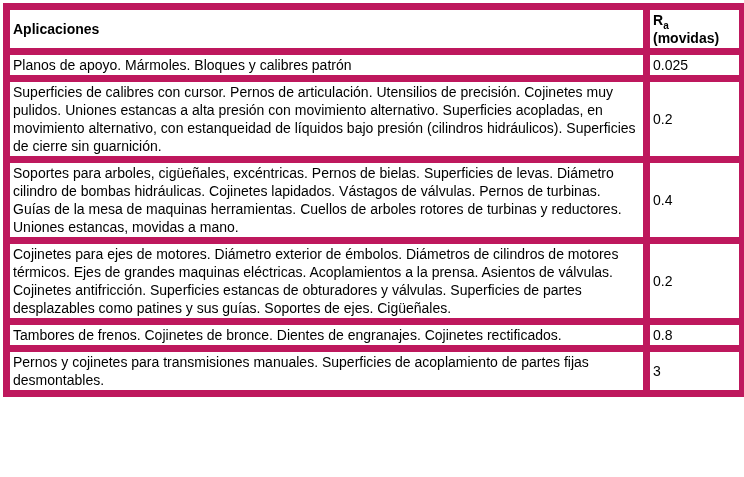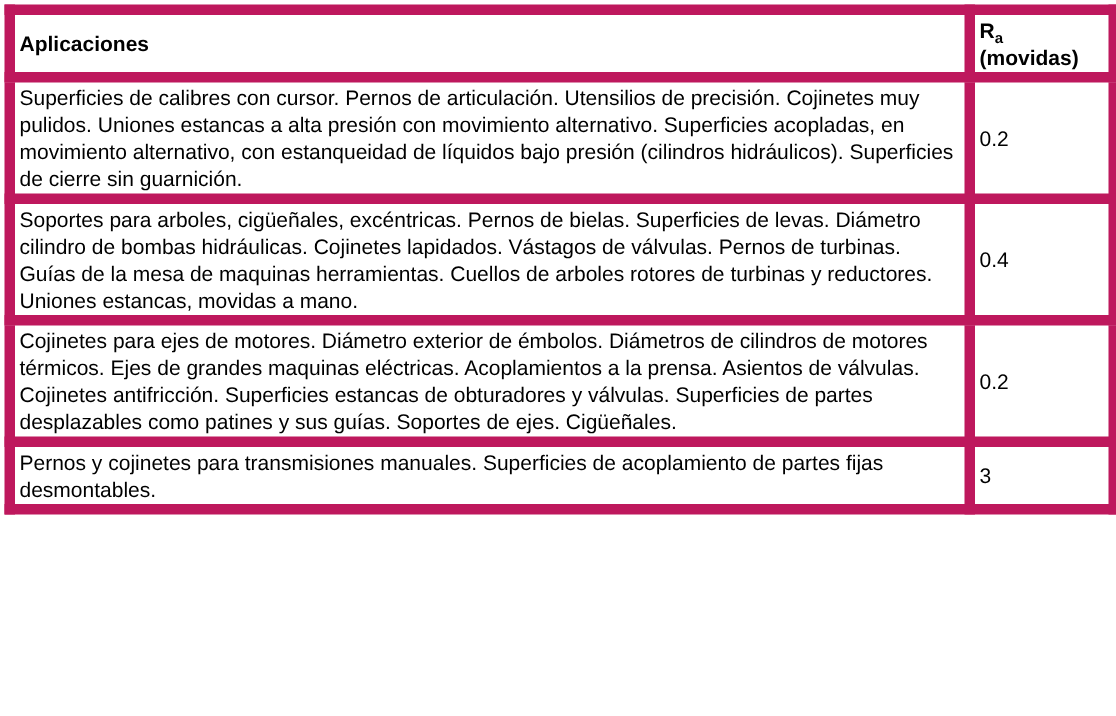--- a/index.html
+++ b/index.html
@@ -52,29 +52,37 @@
     <col class="col-ra">
   </colgroup>
   <thead>
     <tr>
       <th>Aplicaciones</th>
       <th class="ra-header"><span>R</span><sub>a</sub><span> (movidas)</span></th>
     </tr>
   </thead>
   <tbody>
     <tr>
+      <td class="app-cell">Planos de apoyo. Mármoles. Bloques y calibres patrón</td>
+      <td class="ra-cell">0.025</td>
+    </tr>
+    <tr>
       <td class="app-cell">Superficies de calibres con cursor. Pernos de articulación. Utensilios de precisión. Cojinetes muy pulidos. Uniones estancas a alta presión con movimiento alternativo. Superficies acopladas, en movimiento alternativo, con estanqueidad de líquidos bajo presión (cilindros hidráulicos). Superficies de cierre sin guarnición.</td>
       <td class="ra-cell">0.2</td>
     </tr>
     <tr>
       <td class="app-cell">Soportes para arboles, cigüeñales, excéntricas. Pernos de bielas. Superficies de levas. Diámetro cilindro de bombas hidráulicas. Cojinetes lapidados. Vástagos de válvulas. Pernos de turbinas. Guías de la mesa de maquinas herramientas. Cuellos de arboles rotores de turbinas y reductores. Uniones estancas, movidas a mano.</td>
       <td class="ra-cell">0.4</td>
     </tr>
     <tr>
       <td class="app-cell">Cojinetes para ejes de motores. Diámetro exterior de émbolos. Diámetros de cilindros de motores térmicos. Ejes de grandes maquinas eléctricas. Acoplamientos a la prensa. Asientos de válvulas. Cojinetes antifricción. Superficies estancas de obturadores y válvulas. Superficies de partes desplazables como patines y sus guías. Soportes de ejes. Cigüeñales.</td>
       <td class="ra-cell">0.2</td>
     </tr>
     <tr>
+      <td class="app-cell">Tambores de frenos. Cojinetes de bronce. Dientes de engranajes. Cojinetes rectificados.</td>
+      <td class="ra-cell">0.8</td>
+    </tr>
+    <tr>
       <td class="app-cell">Pernos y cojinetes para transmisiones manuales. Superficies de acoplamiento de partes fijas desmontables.</td>
       <td class="ra-cell">3</td>
     </tr>
   </tbody>
 </table>
 
 </body></html>

